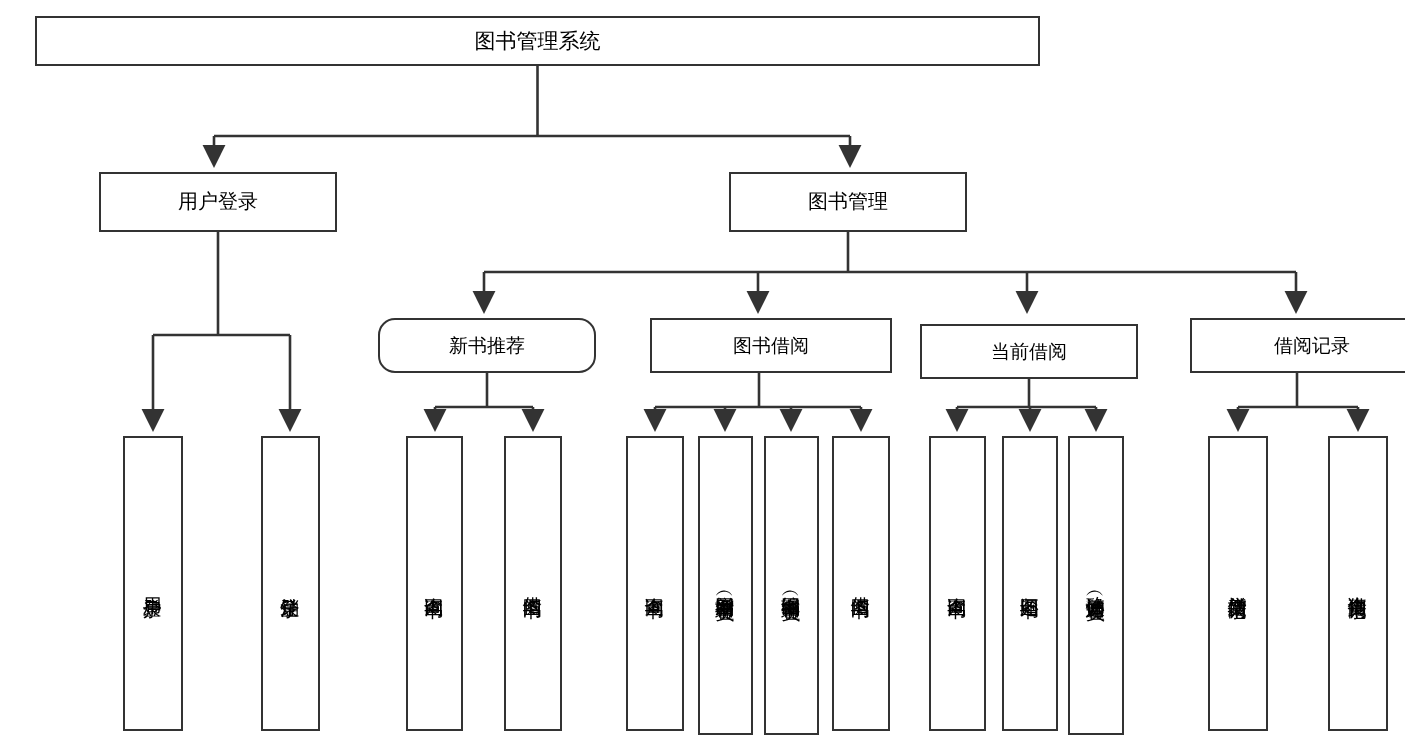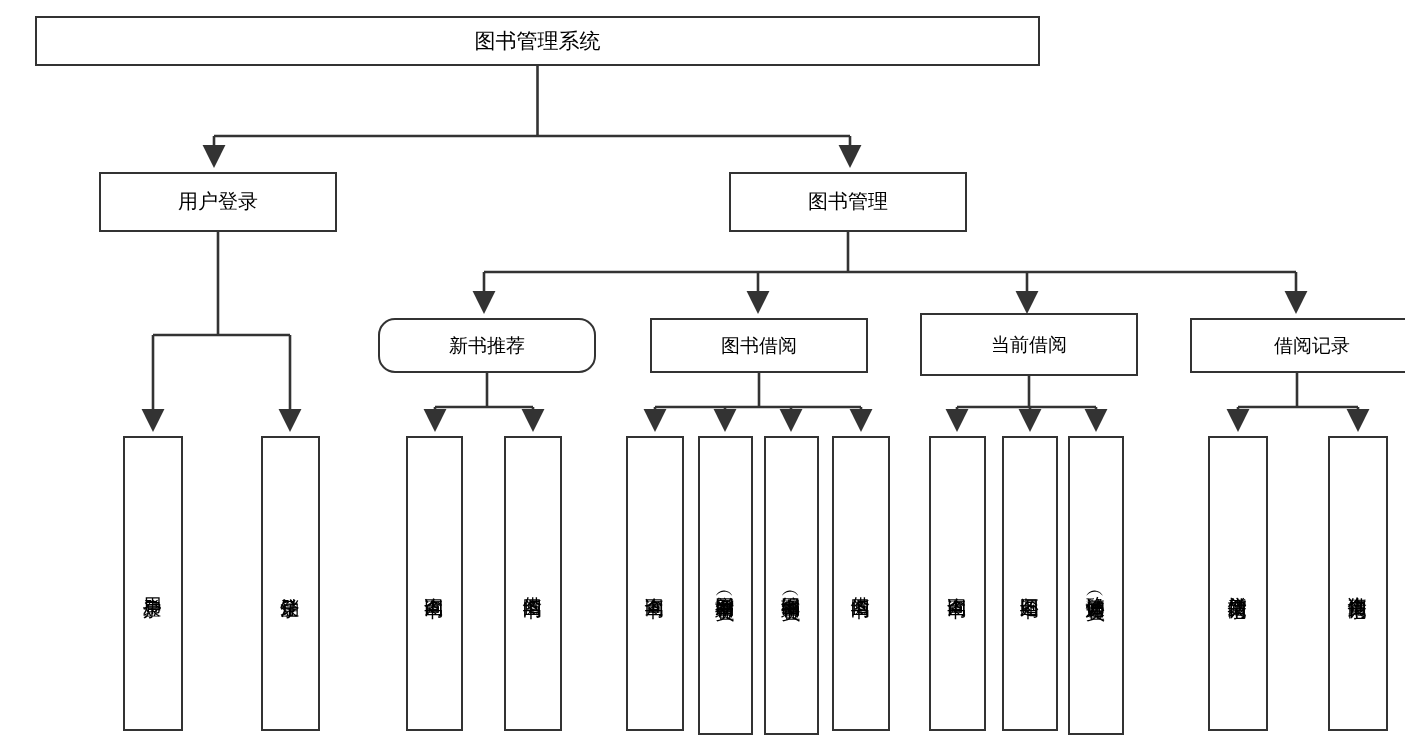--- a/index.html
+++ b/index.html
@@ -129,24 +129,24 @@
         <span class="node-label">用户登录</span>
       </div>
       <div class="node level1" style="left: 711px; top: 172px; width: 238px; height: 60px; text-align: center;">
         <span class="node-label">图书管理</span>
       </div>
     </div>
   <div id="level2-layer">
       <div class="node level2" style="left: 360px; top: 318px; width: 218px; height: 55px; border-radius: 17px;">
         <span class="node-label">新书推荐</span>
       </div>
-      <div class="node level2" style="left: 632px; top: 318px; width: 218px; height: 55px;">
+      <div class="node level2" style="left: 632px; top: 318px; width: 242px; height: 55px;">
         <span class="node-label">图书借阅</span>
       </div>
-      <div class="node level2" style="left: 902px; top: 313px; width: 218px; height: 63px;">
+      <div class="node level2" style="left: 902px; top: 324px; width: 218px; height: 55px;">
         <span class="node-label">当前借阅</span>
       </div>
       <div class="node level2" style="left: 1172px; top: 318px; width: 244px; height: 55px;">
         <span class="node-label">借阅记录</span>
       </div>
     </div>
   <div id="leaf-layer">
       <div class="node leaf" style="left: 105px; top: 436px; width: 60px; height: 295px;">
         <span class="node-label">用户登录</span>
       </div>

